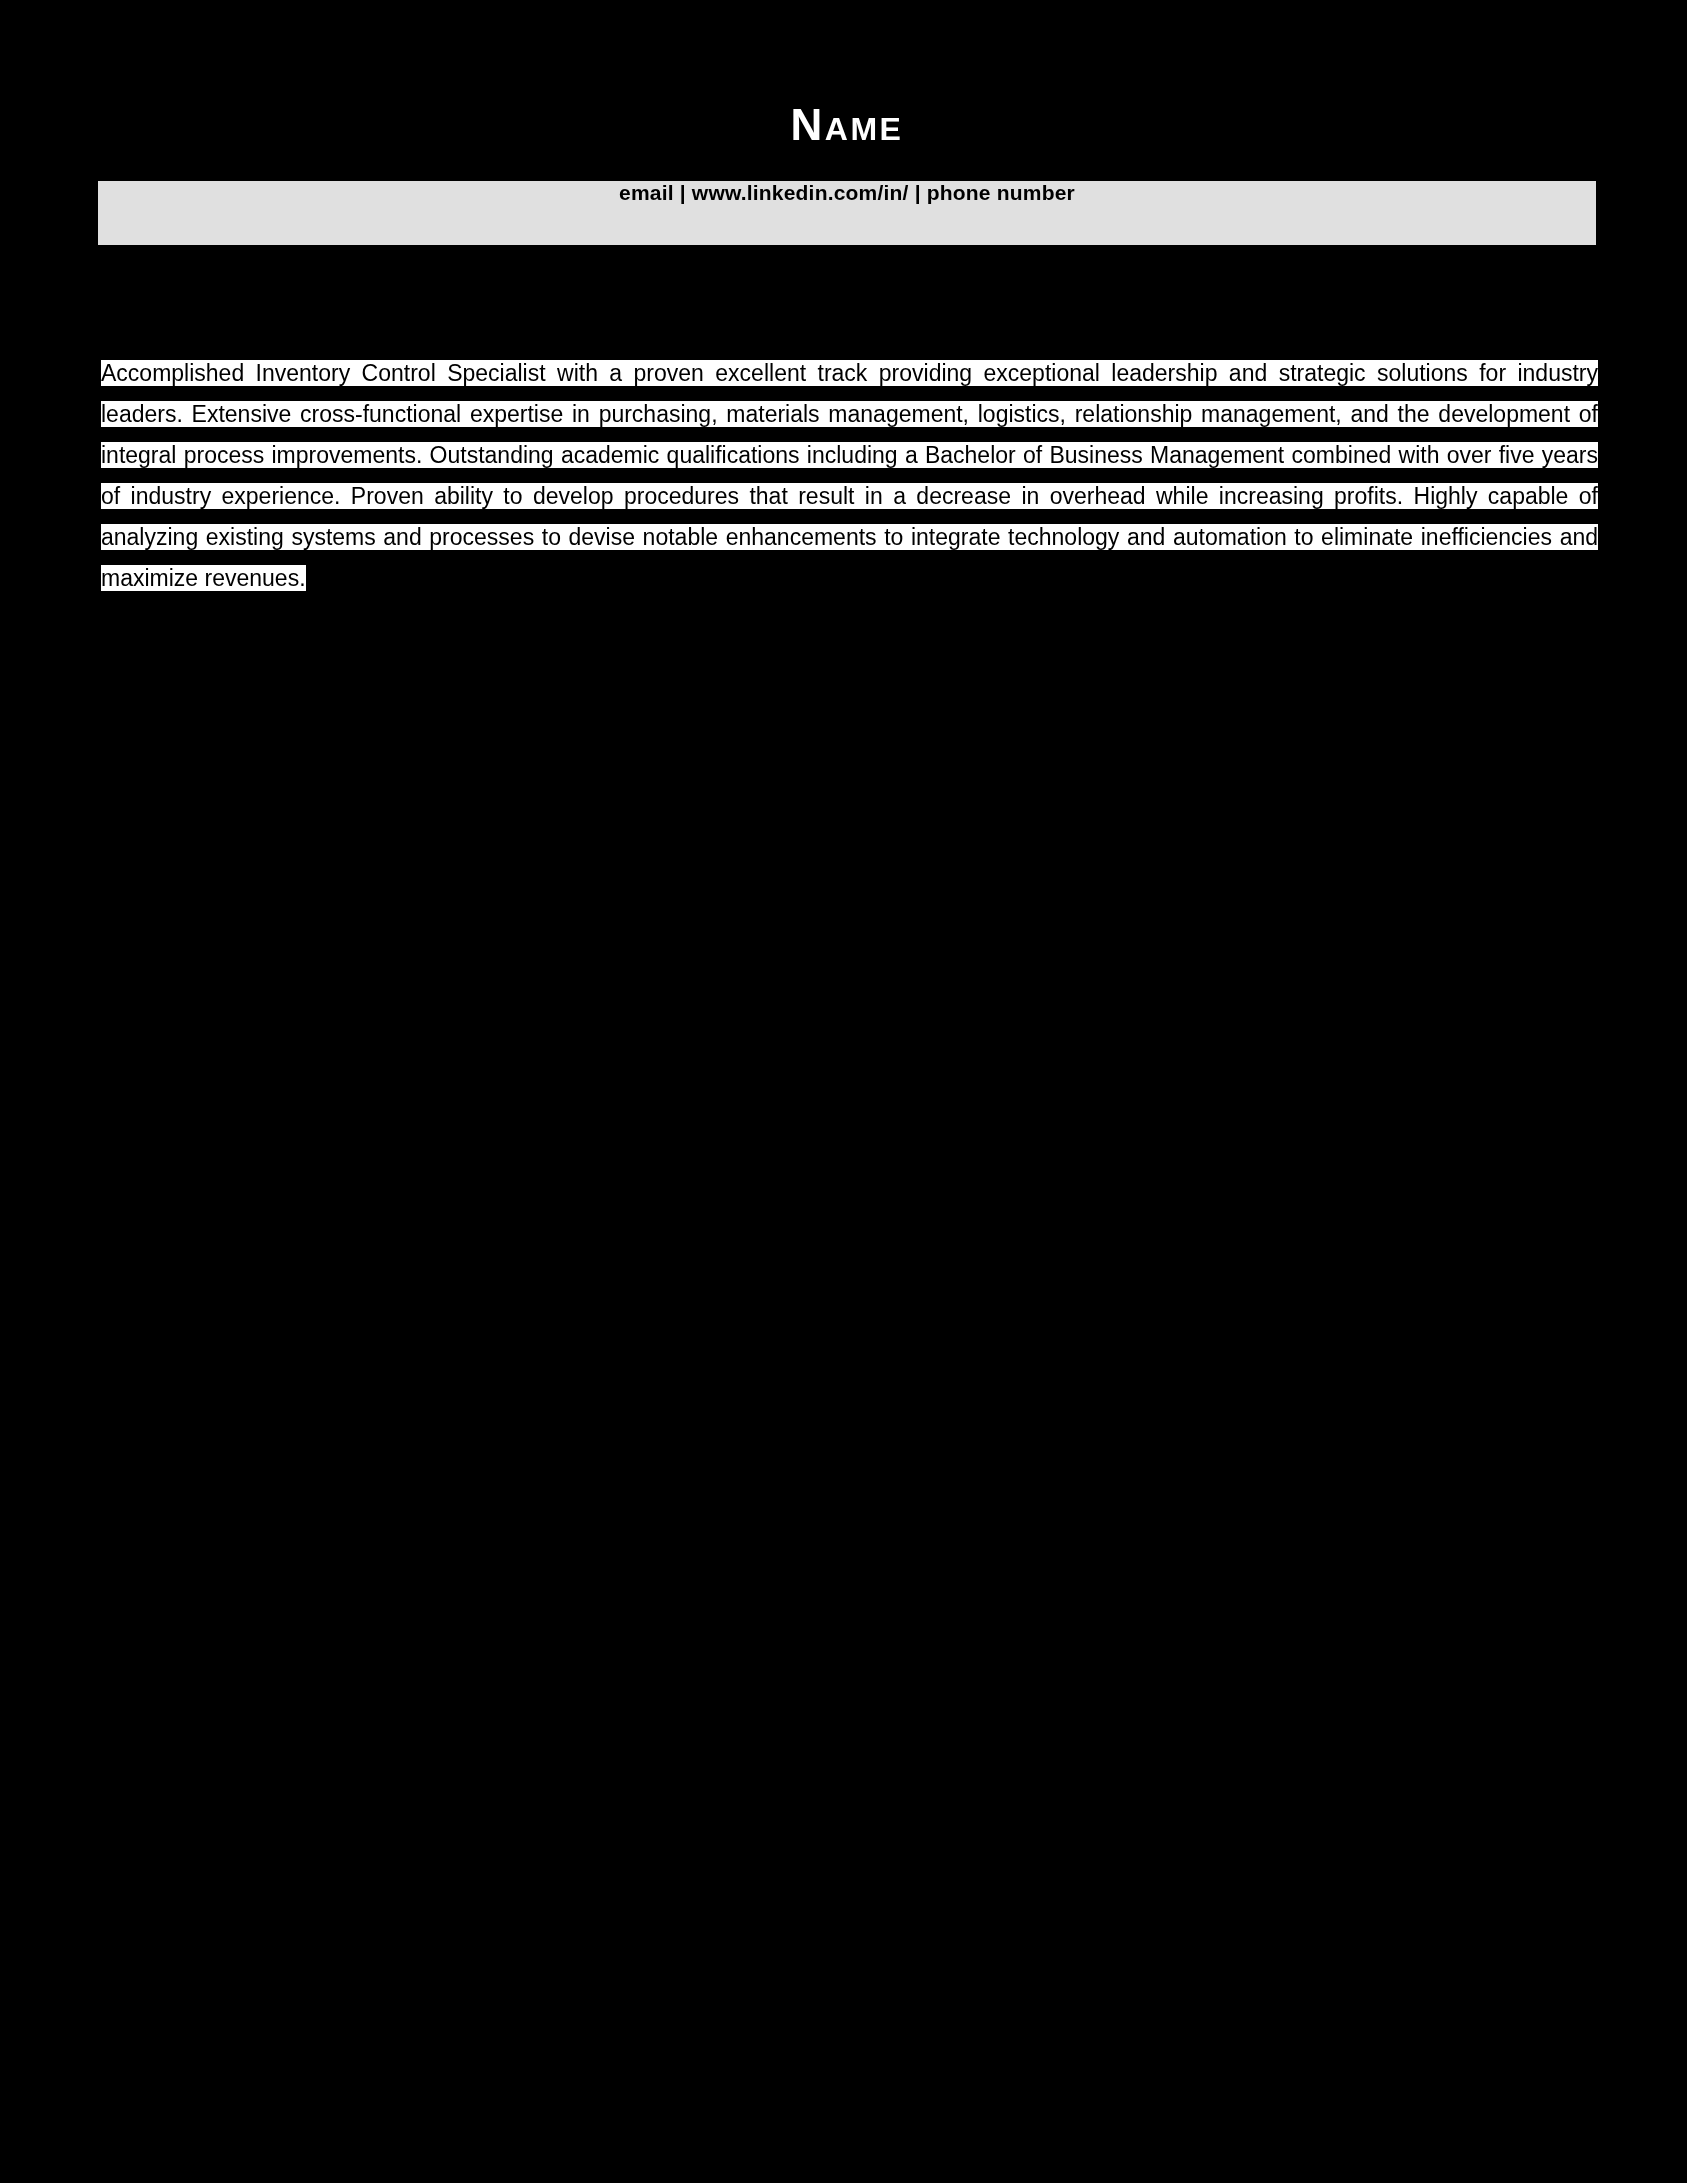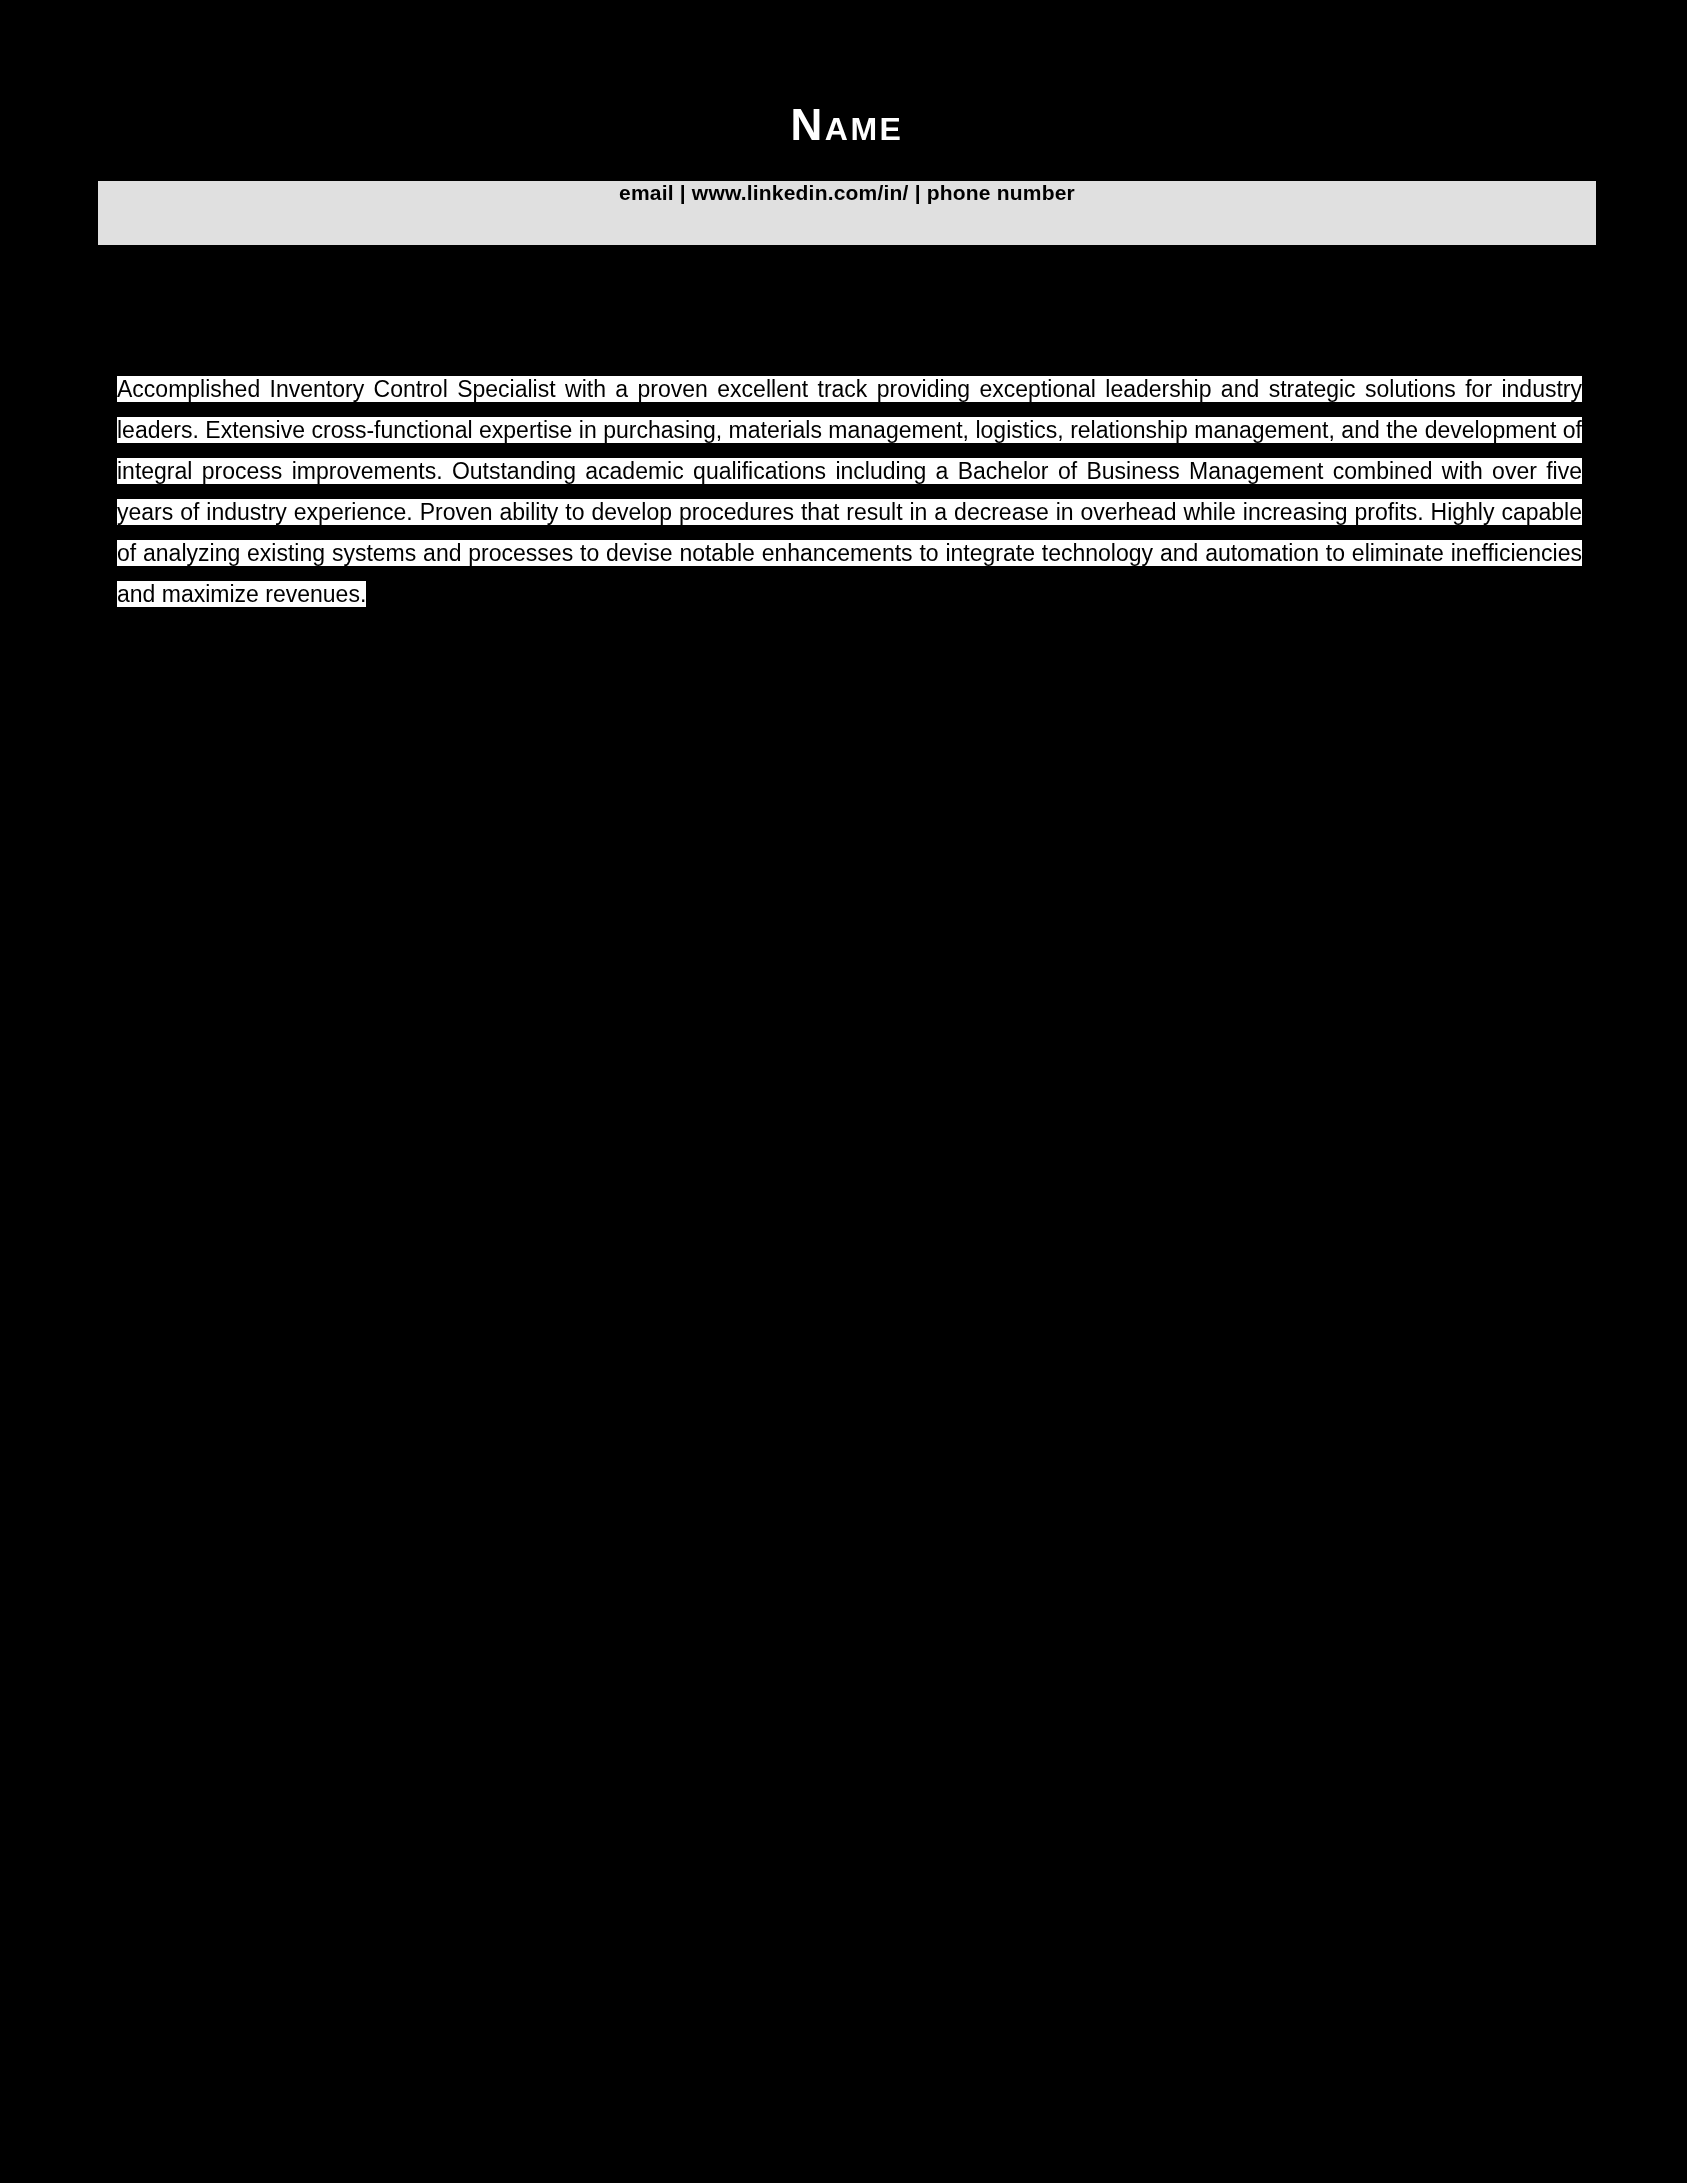--- a/index.html
+++ b/index.html
@@ -81,21 +81,21 @@
     font-size: 23px;
     line-height: 41px;
     text-align: justify;
     text-justify: inter-word;
     box-decoration-break: clone;
     -webkit-box-decoration-break: clone;
   }
   .summary-para {
     text-align: justify;
     text-justify: inter-word;
-    margin: 16px;
+    margin: 0;
     hyphens: none;
   }
 </style>
 </head>
 <body>
 
 <div class="page">
 
   <div class="name-block">
     <span class="name-text"><span class="first-cap">N</span><span style="font-size:32px;letter-spacing:2.5px;">AME</span></span>

